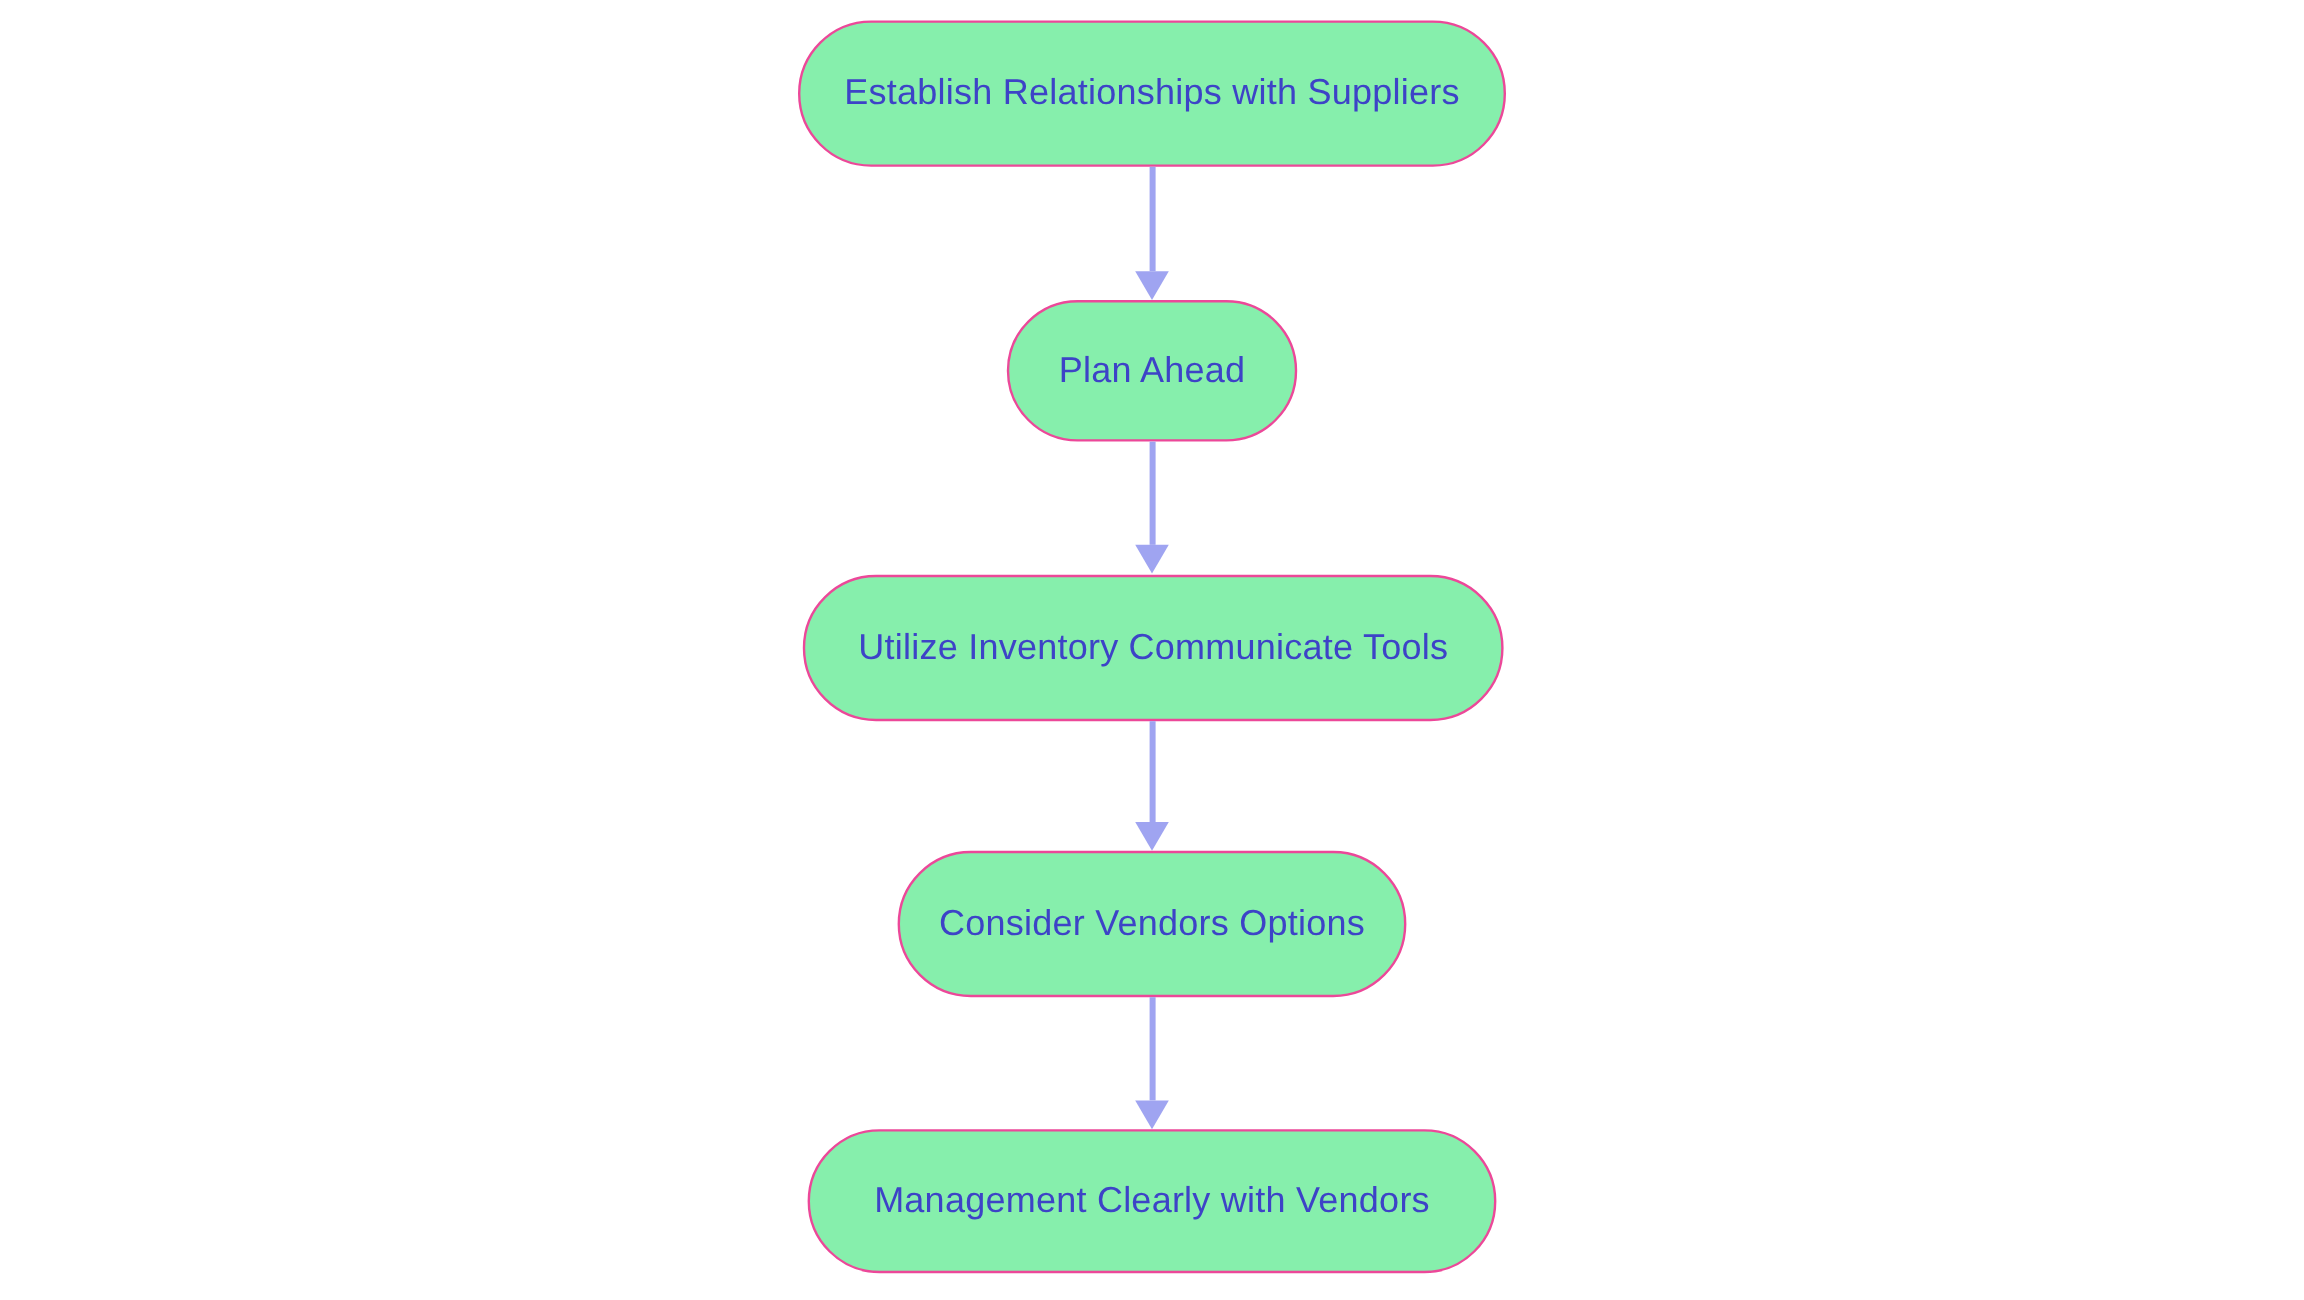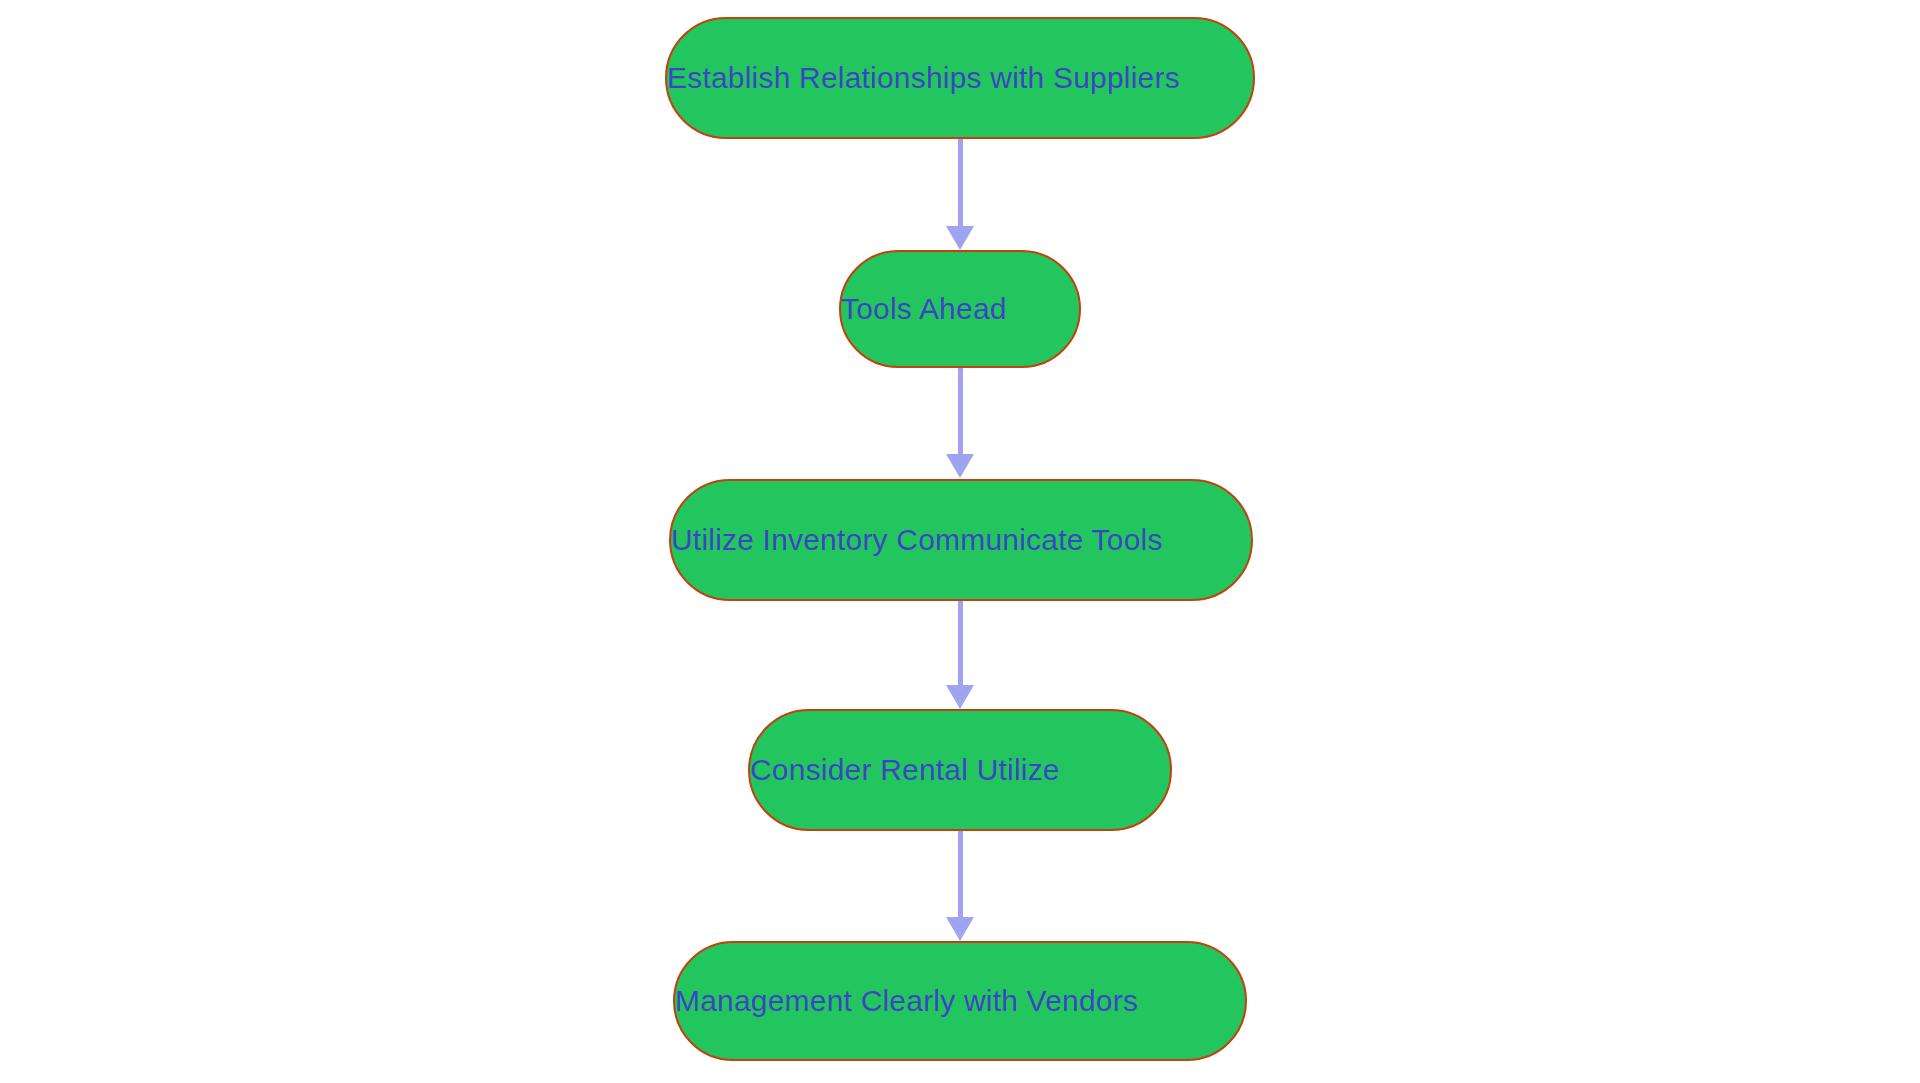--- a/index.html
+++ b/index.html
@@ -14,25 +14,26 @@
 
   .canvas {
     position: relative;
     width: 1920px;
     height: 1083px;
     background: #ffffff;
   }
 
   .node {
     position: absolute;
-    background: #22c55e;
-    border: 2px solid #c2410c;
+    background: #86efac;
+    border: 2px solid #ec4899;
     border-radius: 61px;
     display: flex;
     align-items: center;
+    justify-content: center;
     text-align: center;
   }
 
   .node-label {
     color: #3d43c7;
     font-size: 30px;
     font-weight: 400;
     letter-spacing: 0.2px;
     line-height: 1.2;
     white-space: nowrap;
@@ -68,39 +69,39 @@
   <div class="node" style="left:665px; top:17px; width:590px; height:122px;">
     <span class="node-label">Establish Relationships with Suppliers</span>
   </div>
 
   <div class="arrow" style="left:946px; top:139px; height:111px;">
     <div class="arrow-line"></div>
     <div class="arrow-head"></div>
   </div>
 
   <div class="node" style="left:839px; top:250px; width:242px; height:118px; border-radius:59px;">
-    <span class="node-label">Tools Ahead</span>
+    <span class="node-label">Plan Ahead</span>
   </div>
 
   <div class="arrow" style="left:946px; top:368px; height:110px;">
     <div class="arrow-line"></div>
     <div class="arrow-head"></div>
   </div>
 
   <div class="node" style="left:669px; top:479px; width:584px; height:122px;">
     <span class="node-label">Utilize Inventory Communicate Tools</span>
   </div>
 
   <div class="arrow" style="left:946px; top:601px; height:108px;">
     <div class="arrow-line"></div>
     <div class="arrow-head"></div>
   </div>
 
   <div class="node" style="left:748px; top:709px; width:424px; height:122px;">
-    <span class="node-label">Consider Rental Utilize</span>
+    <span class="node-label">Consider Vendors Options</span>
   </div>
 
   <div class="arrow" style="left:946px; top:831px; height:110px;">
     <div class="arrow-line"></div>
     <div class="arrow-head"></div>
   </div>
 
   <div class="node" style="left:673px; top:941px; width:574px; height:120px; border-radius:60px;">
     <span class="node-label">Management Clearly with Vendors</span>
   </div>

